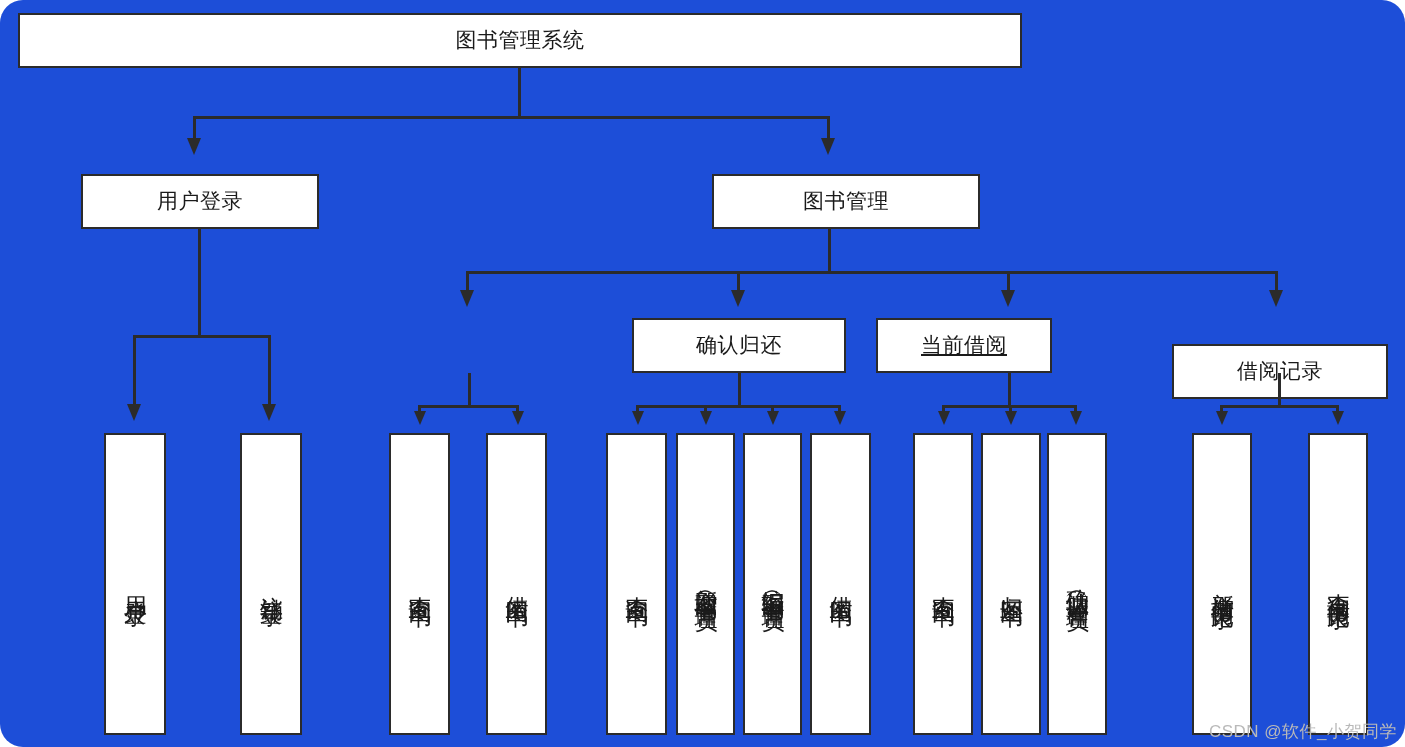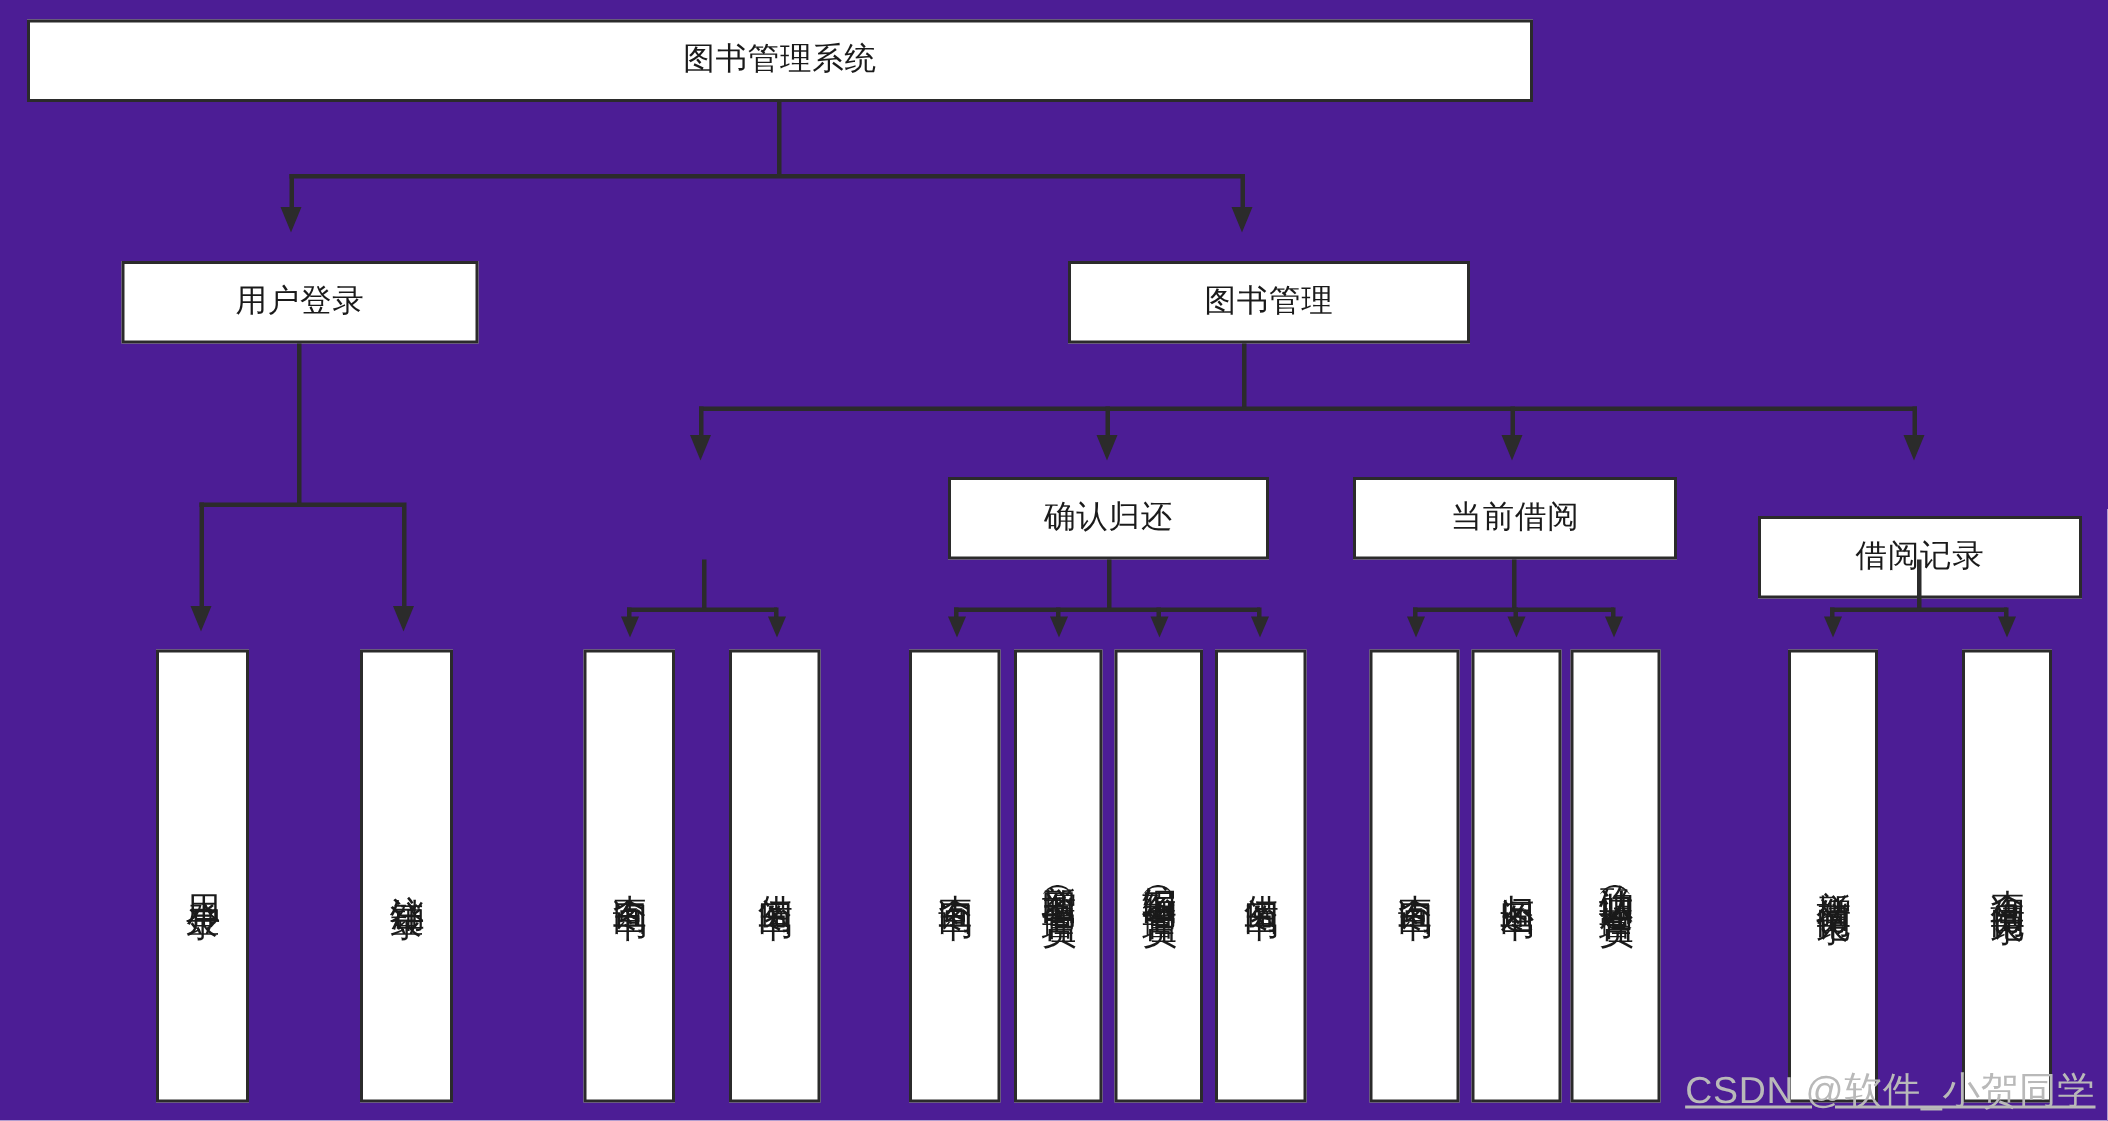--- a/index.html
+++ b/index.html
@@ -5,22 +5,23 @@
 <style>
   html,body{margin:0;padding:0;background:#ffffff;}
   body{
     font-family:"Liberation Sans","DejaVu Sans",sans-serif;
     -webkit-font-smoothing:antialiased;
   }
   #canvas{
     position:relative;
     width:1405px;
     height:747px;
-    background:#4c1d95;
+    background:#1d4ed8;
     overflow:hidden;
+    border-radius:23px;
   }
   
   .node{
     position:absolute;
     box-sizing:border-box;
     background:#ffffff;
     border:2px solid #2b2b2b;
     display:flex;
     align-items:center;
     justify-content:center;
@@ -67,26 +68,25 @@
   .arrow.small{
     border-left:6px solid transparent;
     border-right:6px solid transparent;
     border-top:14px solid #2b2b2b;
   }
   
   #watermark{
     position:absolute;
     right:8px;
     bottom:4px;
-    font-size:25px;
+    font-size:17px;
     color:#b9b9b9;
     letter-spacing:0.5px;
     white-space:nowrap;
     pointer-events:none;
-    text-decoration:underline;
   }
 </style>
 </head>
 <body>
 
 <div id="canvas">
 
   <div class="node horiz" style="left:18px; top:13px; width:1004px; height:55px;">
     <span class="lbl">图书管理系统</span>
   </div>
@@ -125,21 +125,21 @@
 
   <div class="ln v" style="left:1007px; top:271px; width:3px; height:22px;"></div>
   <div class="arrow" style="left:1001px; top:290px;"></div>
 
   <div class="ln v" style="left:1275px; top:271px; width:3px; height:22px;"></div>
   <div class="arrow" style="left:1269px; top:290px;"></div>
 
   <div class="node horiz" style="left:632px; top:318px; width:214px; height:55px;">
     <span class="lbl">确认归还</span>
   </div>
-  <div class="node horiz" style="left:902px; top:318px; width:216px; height:55px;">
+  <div class="node horiz" style="left:876px; top:318px; width:176px; height:55px;text-decoration:underline;">
     <span class="lbl">当前借阅</span>
   </div>
   <div class="node horiz" style="left:1172px; top:318px; width:216px; height:55px;margin-top:26px;">
     <span class="lbl">借阅记录</span>
   </div>
 
   <div class="ln v" style="left:468px; top:373px; width:3px; height:34px;"></div>
   <div class="ln h" style="left:418px; top:405px; width:100px; height:3px;"></div>
   <div class="ln v" style="left:418px; top:405px; width:3px; height:10px;"></div>
   <div class="arrow small" style="left:414px; top:411px;"></div>

